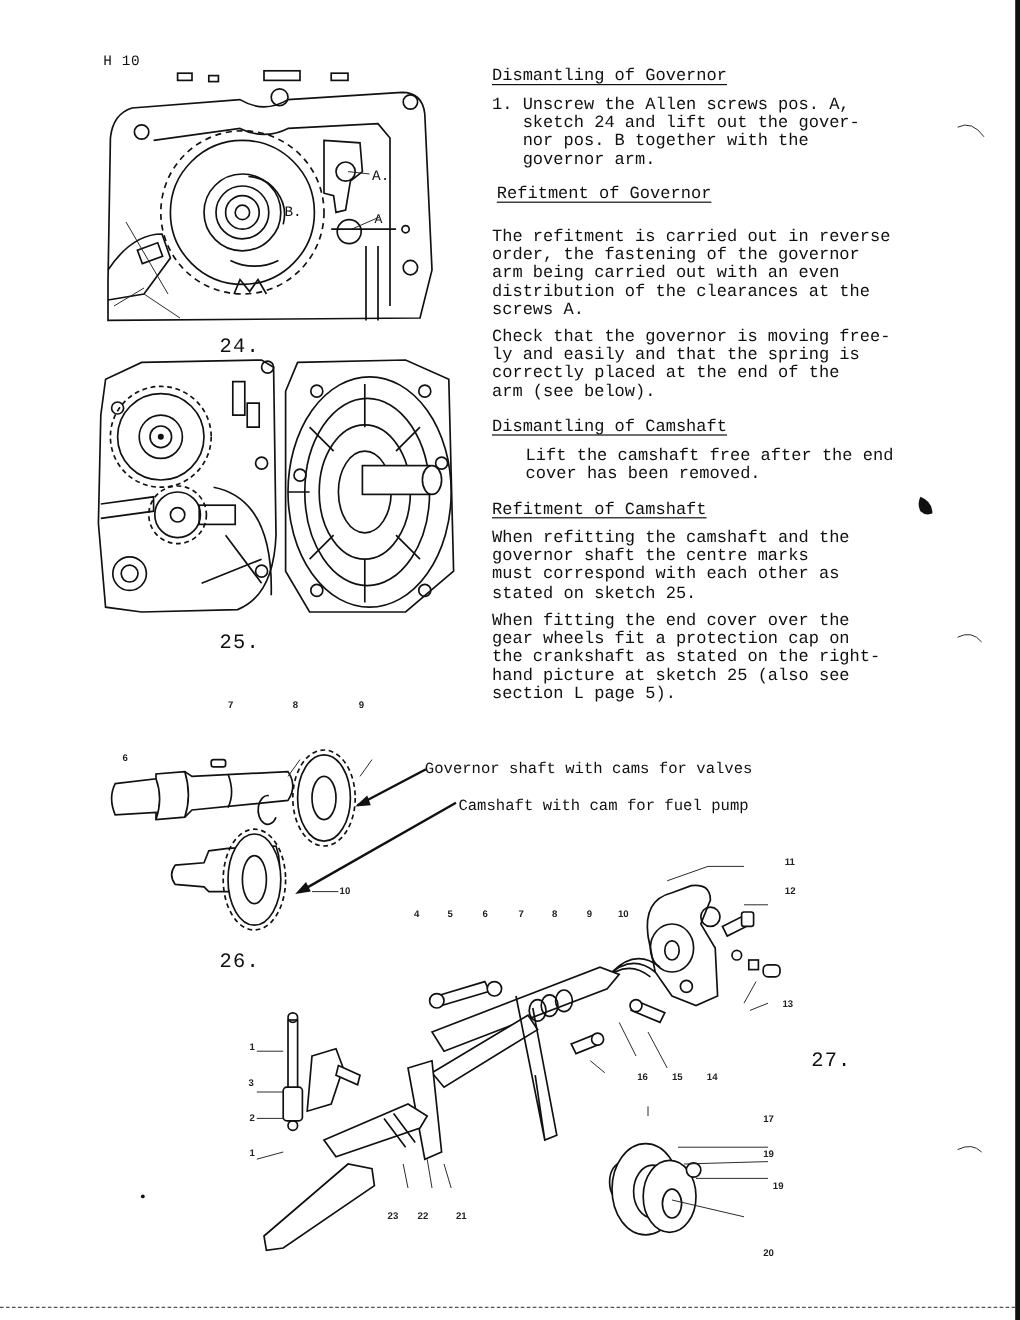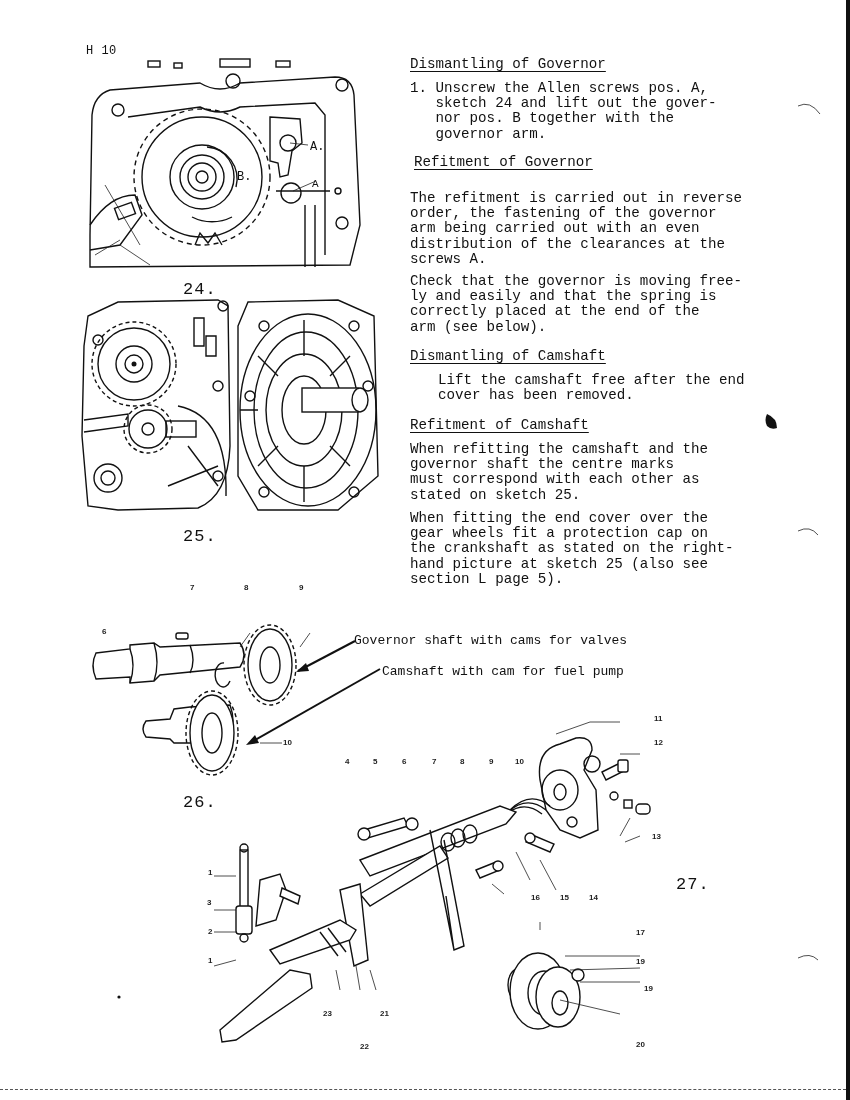--- a/index.html
+++ b/index.html
@@ -274,19 +274,19 @@
 <div class="abs num" style="left:654px; top:738px;">12</div>
 <div class="abs num" style="left:652px; top:832px;">13</div>
 <div class="abs num" style="left:531px; top:893px;">16</div>
 <div class="abs num" style="left:560px; top:893px;">15</div>
 <div class="abs num" style="left:589px; top:893px;">14</div>
 <div class="abs num" style="left:208px; top:868px;">1</div>
 <div class="abs num" style="left:207px; top:898px;">3</div>
 <div class="abs num" style="left:208px; top:927px;">2</div>
 <div class="abs num" style="left:208px; top:956px;">1</div>
 <div class="abs num" style="left:323px; top:1009px;">23</div>
-<div class="abs num" style="left:360px; top:1009px;margin-top:33px;">22</div>
+<div class="abs num" style="left:348px; top:1009px;">22</div>
 <div class="abs num" style="left:380px; top:1009px;">21</div>
 <div class="abs num" style="left:636px; top:928px;">17</div>
 <div class="abs num" style="left:636px; top:957px;">19</div>
 <div class="abs num" style="left:644px; top:984px;">19</div>
 <div class="abs num" style="left:636px; top:1040px;text-align:center;">20</div>
 <div class="abs fig-label" style="left:676px; top:875px;">27.</div>
 
 </body></html>

